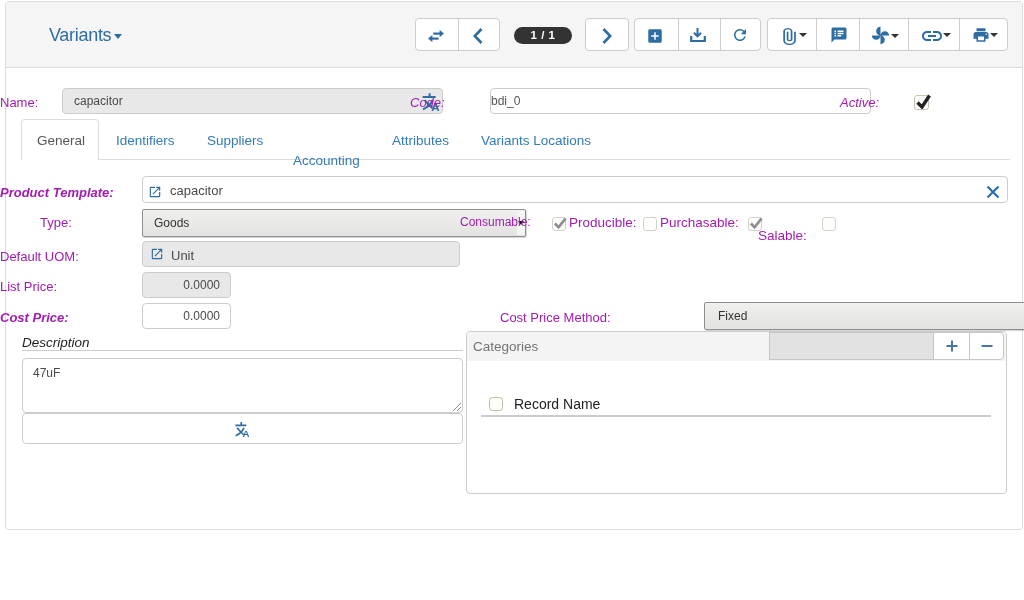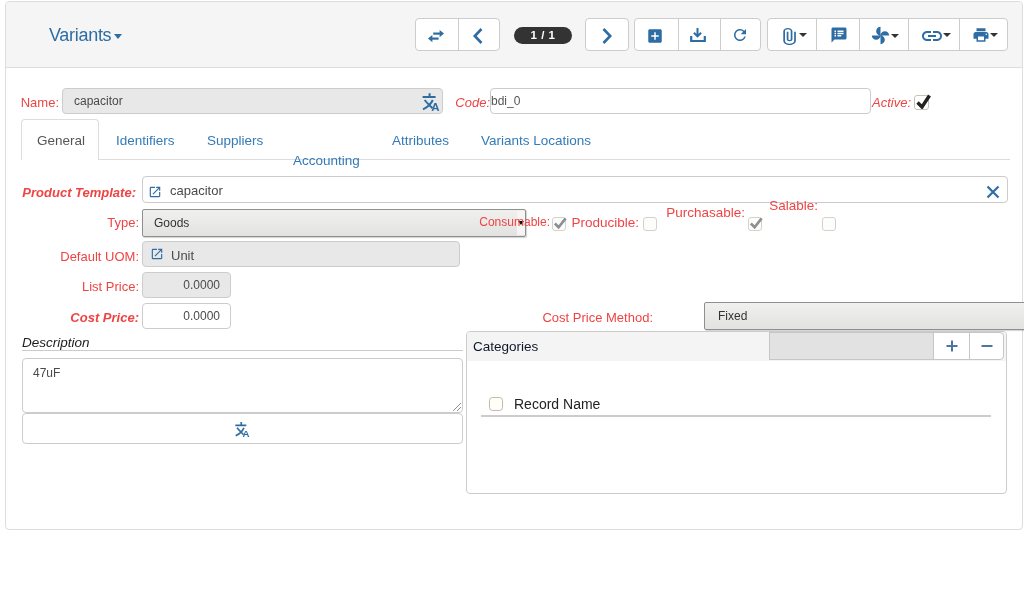--- a/index.html
+++ b/index.html
@@ -1,19 +1,19 @@
 <!DOCTYPE html>
 <html><head>
 <meta charset="utf-8">
 <style>
 * { margin:0; padding:0; box-sizing:border-box; }
 html,body { width:1024px; height:600px; background:#fff; font-family:"Liberation Sans",sans-serif; }
 #root { position:relative; width:1024px; height:600px; overflow:hidden; }
 .abs { position:absolute; }
-.lbl { position:absolute; font-size:13px; color:#ef4444; text-align:right; white-space:nowrap; line-height:15px; }
+.lbl { position:absolute; font-size:13px; color:#a21caf; text-align:left; white-space:nowrap; line-height:15px; }
 .ll  { position:absolute; font-size:13px; color:#1c1c1c; white-space:nowrap; line-height:15px; }
 .in  { position:absolute; border:1px solid #ccc; border-radius:4px; background:#fff; font-size:12px; color:#4a4a4a; line-height:24px; white-space:nowrap; overflow:hidden; }
 .ro  { background:#e8e8e8; }
 .sel { position:absolute; border:1px solid #8f8f8f; border-radius:2px; background:linear-gradient(#f0f0ee,#e2e2e0); font-size:12px; color:#333; line-height:26px; white-space:nowrap; box-shadow:1px 1px 1px rgba(0,0,0,0.18); }
 .selbtn { position:absolute; top:1px; bottom:1px; right:0px; width:8px; background:#f5f5f3; }
 .selarr { position:absolute; right:1px; top:11px; width:0; height:0; border-left:3.5px solid transparent; border-right:3.5px solid transparent; border-top:4px solid #111; }
 .btn { position:absolute; background:#fff; border:1px solid #ccc; border-radius:4px; }
 .vdiv { position:absolute; width:1px; background:#ccc; top:0; bottom:0; }
 .cb { position:absolute; width:13px; height:13px; border:1px solid #d5d2cb; border-radius:3px; background:#fdfdfb; }
 .caret { display:inline-block; width:0; height:0; border-left:4px solid transparent; border-right:4px solid transparent; border-top:4px solid #333; }
@@ -123,26 +123,26 @@
 
   <div class="lbl" style="left:40px;top:215px;width:99px;">Type:</div>
   <div class="sel" style="left:142px;top:209px;width:384px;height:28px;"><span style="padding-left:11px;">Goods</span><div class="selbtn"></div><div class="selarr"></div></div>
   <div class="lbl" style="left:460px;top:215px;width:90px;font-size:12px;">Consumable:</div>
   <div class="cb" style="left:552px;top:217px;width:14px;height:14px;"></div>
   <svg class="abs" style="left:553px;top:216px;" width="14" height="14" viewBox="0 0 15 15">
       <path fill="none" stroke="#8f8f8f" stroke-width="2.8" d="M2 8 L6 12 L13.5 2.5"></path>
     </svg>
   <div class="lbl" style="left:569px;top:215px;width:70px;font-size:13.5px;">Producible:</div>
   <div class="cb" style="left:643px;top:217px;width:14px;height:14px;"></div>
-  <div class="lbl" style="left:660px;top:205px;width:85px;font-size:13.5px;">Purchasable:</div>
+  <div class="lbl" style="left:660px;top:215px;width:85px;font-size:13.5px;">Purchasable:</div>
   <div class="cb" style="left:748px;top:217px;width:14px;height:14px;"></div>
   <svg class="abs" style="left:749px;top:216px;" width="14" height="14" viewBox="0 0 15 15">
       <path fill="none" stroke="#8f8f8f" stroke-width="2.8" d="M2 8 L6 12 L13.5 2.5"></path>
     </svg>
-  <div class="lbl" style="left:758px;top:198px;width:60px;font-size:13.5px;">Salable:</div>
+  <div class="lbl" style="left:758px;top:228px;width:60px;font-size:13.5px;">Salable:</div>
   <div class="cb" style="left:822px;top:217px;width:14px;height:14px;"></div>
 
   <div class="lbl" style="left:0px;top:249px;width:139px;">Default UOM:</div>
   <div class="in ro" style="left:142px;top:241px;width:318px;height:26px;"></div>
   <svg class="abs" style="left:150px;top:247px;" width="14" height="14" viewBox="0 0 24 24">
       <path fill="#2e6da4" d="M19 19H5V5h7V3H5a2 2 0 0 0-2 2v14a2 2 0 0 0 2 2h14c1.1 0 2-.9 2-2v-7h-2v7zM14 3v2h3.59l-9.83 9.83 1.41 1.41L19 6.41V10h2V3h-7z"></path>
     </svg>
   <div class="abs" style="left:171px;top:248px;font-size:13px;color:#4a4a4a;">Unit</div>
 
   <div class="lbl" style="left:0px;top:279px;width:139px;">List Price:</div>
@@ -160,21 +160,21 @@
       <path stroke="#909090" stroke-width="1" fill="none" d="M11 3 L3 11 M11 7 L7 11 M11 11 L11 11"></path>
     </svg>
   <div class="in" style="left:22px;top:413px;width:441px;height:31px;"></div>
   <svg class="abs" style="left:234px;top:421px;" width="16" height="17" viewBox="0 0 19 20">
     <path fill="none" stroke="#2e6da4" stroke-width="2" d="M8.6 1.2 V4 M1.6 5 H14.6 M3.6 8 C6 11 9 13.8 11.4 16.2 M11.8 8 C10 12 6.5 15.2 2 17.4"></path>
     <text x="10.2" y="19.2" font-family="Liberation Sans" font-size="11.5" font-weight="bold" fill="#2e6da4">A</text>
   </svg>
 
   <div class="abs" style="left:466px;top:331px;width:541px;height:163px;border:1px solid #ccc;border-radius:4px;background:#fff;"></div>
   <div class="abs" style="left:467px;top:332px;width:539px;height:29px;background:#f4f4f4;border-radius:3px 3px 0 0;"></div>
-  <div class="ll" style="left:473px;top:339px;color:#0f172a;font-size:13.5px;">Categories</div>
+  <div class="ll" style="left:473px;top:339px;color:#737373;font-size:13.5px;">Categories</div>
   <div class="abs" style="left:769px;top:332px;width:165px;height:28px;background:#e2e2e2;border:1px solid #c6c6c6;"></div>
   <div class="abs" style="left:933px;top:332px;width:37px;height:28px;background:#fff;border:1px solid #c6c6c6;"></div>
   <div class="abs" style="left:969px;top:332px;width:35px;height:28px;background:#fff;border:1px solid #c6c6c6;border-radius:0 4px 4px 0;"></div>
   <svg class="abs" style="left:946px;top:340px;" width="12" height="12" viewBox="0 0 12 12">
       <path stroke="#4a75a5" stroke-width="2" d="M6 0.5 V11.5 M0.5 6 H11.5"></path>
     </svg>
   <svg class="abs" style="left:981px;top:340px;" width="12" height="12" viewBox="0 0 12 12">
       <path stroke="#4a75a5" stroke-width="2" d="M0.5 6 H11.5"></path>
     </svg>
   <div class="abs" style="left:489px;top:397px;width:14px;height:14px;border:1px solid #c0b9ab;border-radius:3.5px;background:#fffef8;"></div>

